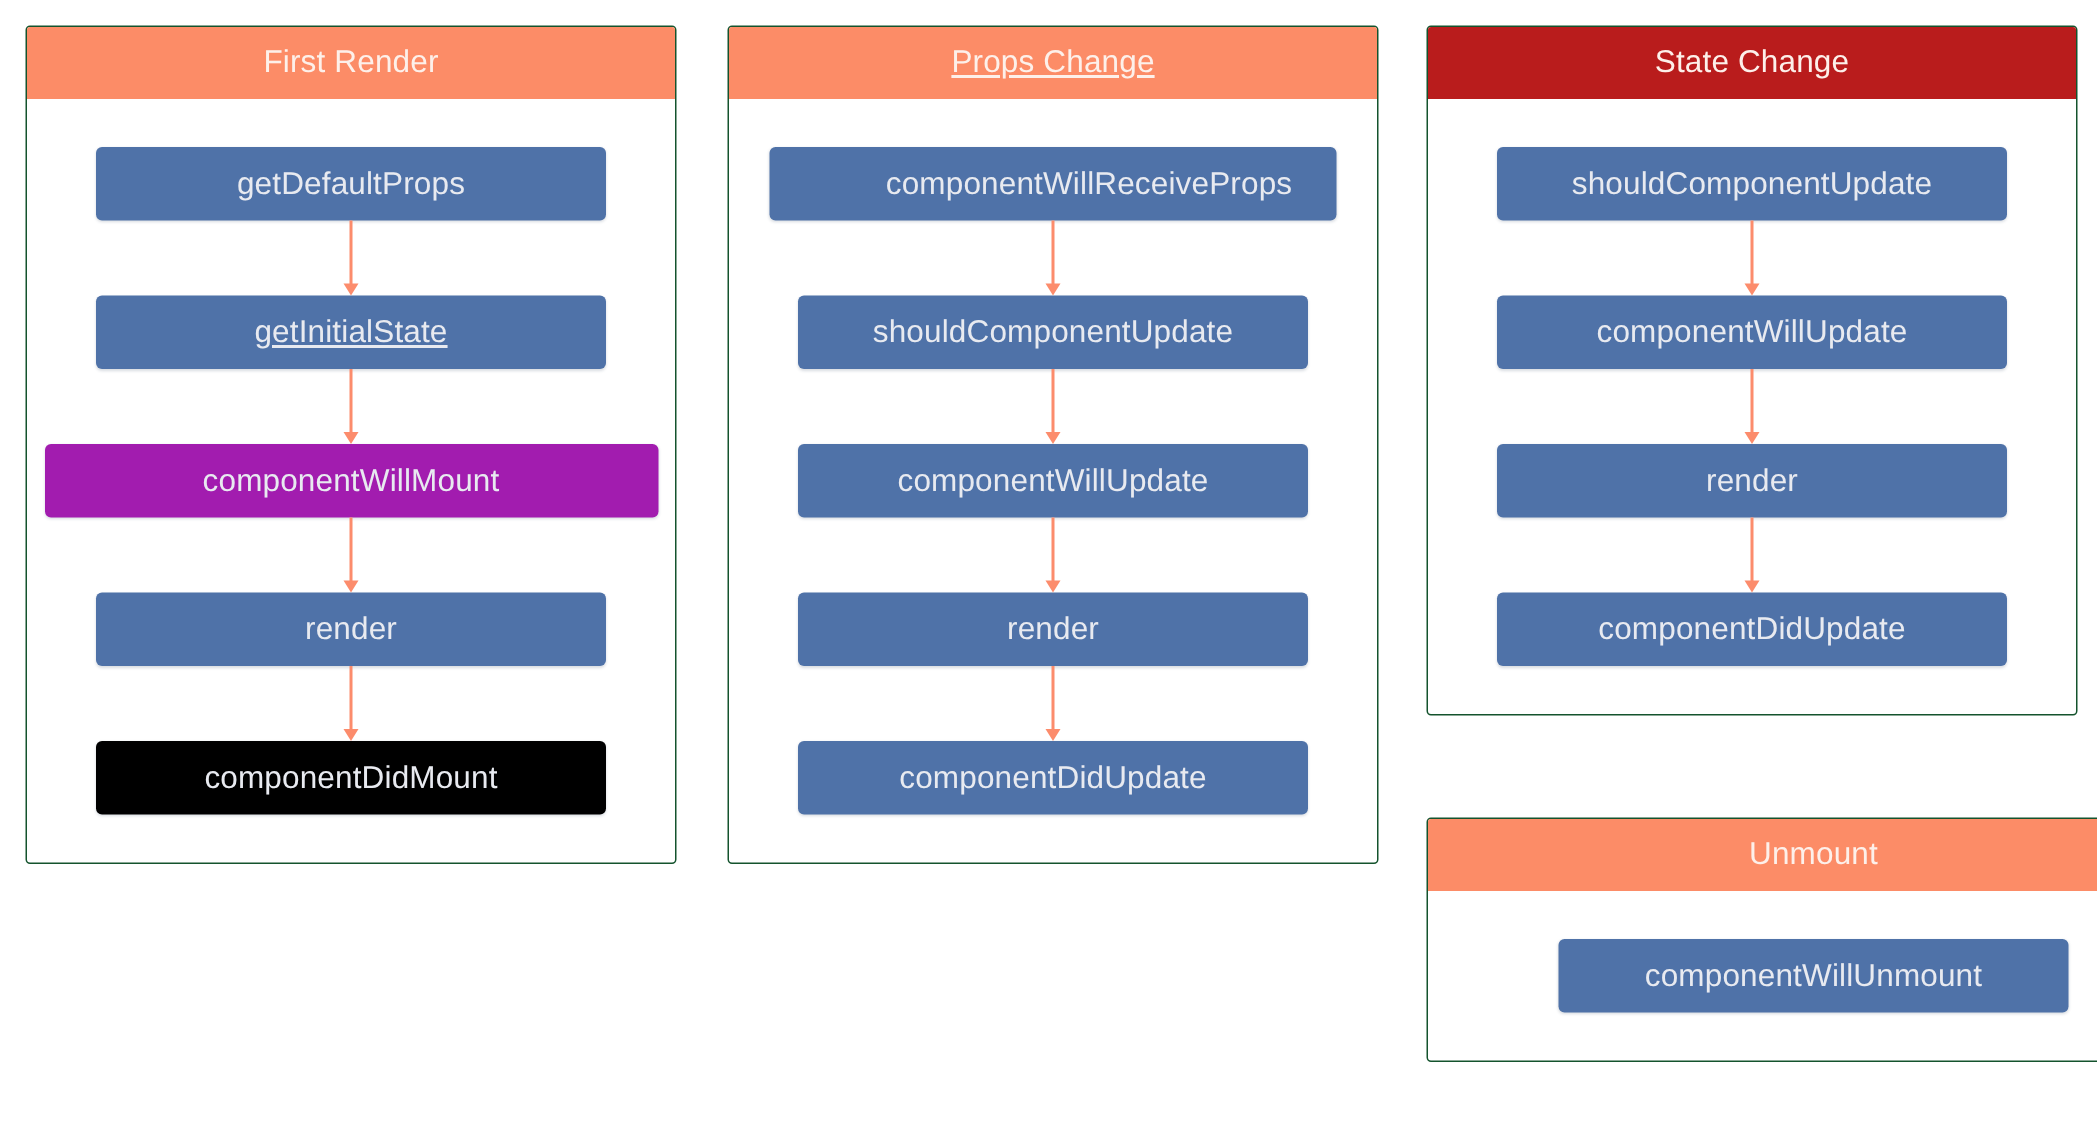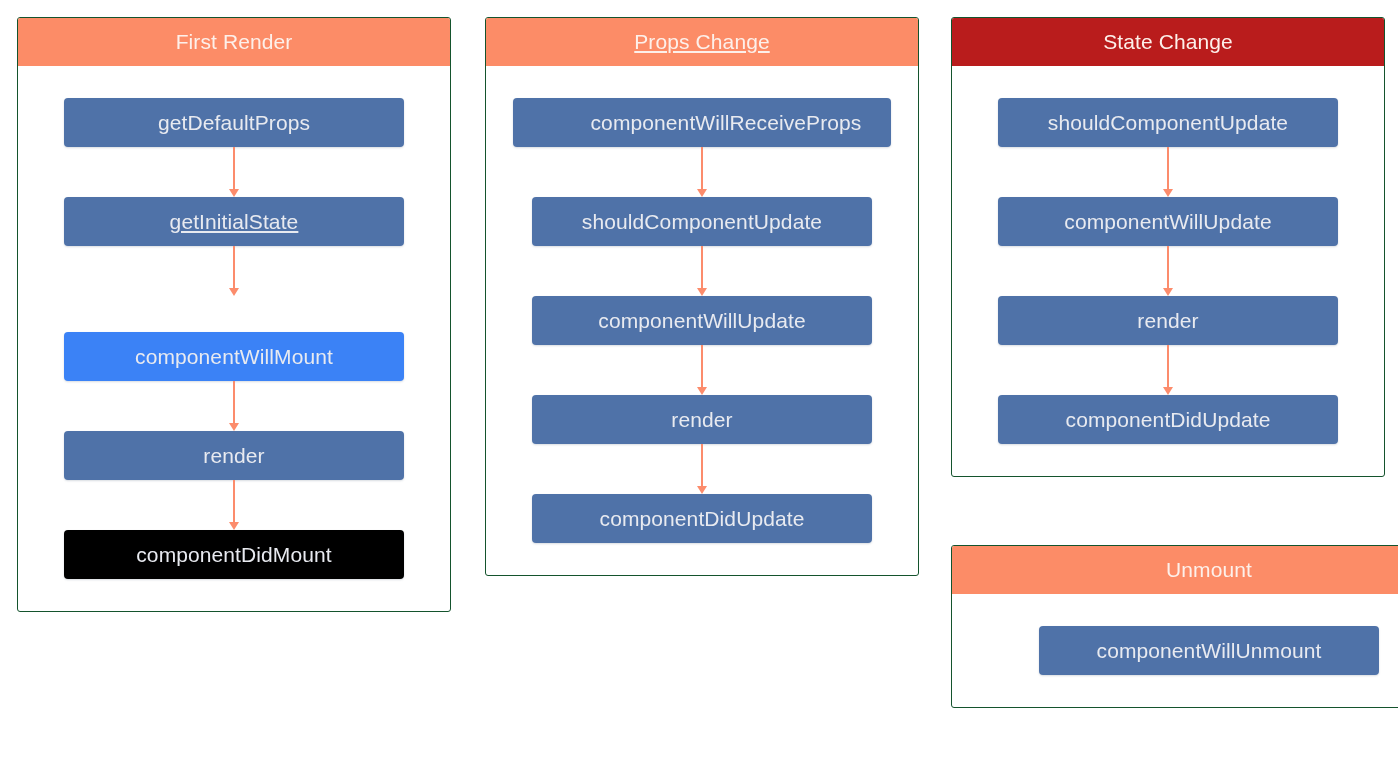--- a/index.html
+++ b/index.html
@@ -107,21 +107,21 @@
         <div class="node" style="background: rgb(79, 114, 168); width: 340px;">getDefaultProps</div>
         <div class="arrow">
           <div class="shaft"></div>
           <div class="head"></div>
         </div>
         <div class="node" style="background: rgb(79, 114, 168); width: 340px; text-decoration: underline;">getInitialState</div>
         <div class="arrow">
           <div class="shaft"></div>
           <div class="head"></div>
         </div>
-        <div class="node" style="background: #3b82f6; width: 340px; margin-top: 36px;">componentWillMount</div>
+        <div class="node" style="background: #a21caf; width: 409px;">componentWillMount</div>
         <div class="arrow">
           <div class="shaft"></div>
           <div class="head"></div>
         </div>
         <div class="node" style="background: rgb(79, 114, 168); width: 340px;">render</div>
         <div class="arrow">
           <div class="shaft"></div>
           <div class="head"></div>
         </div>
         <div class="node" style="background: #000000; width: 340px;">componentDidMount</div>

